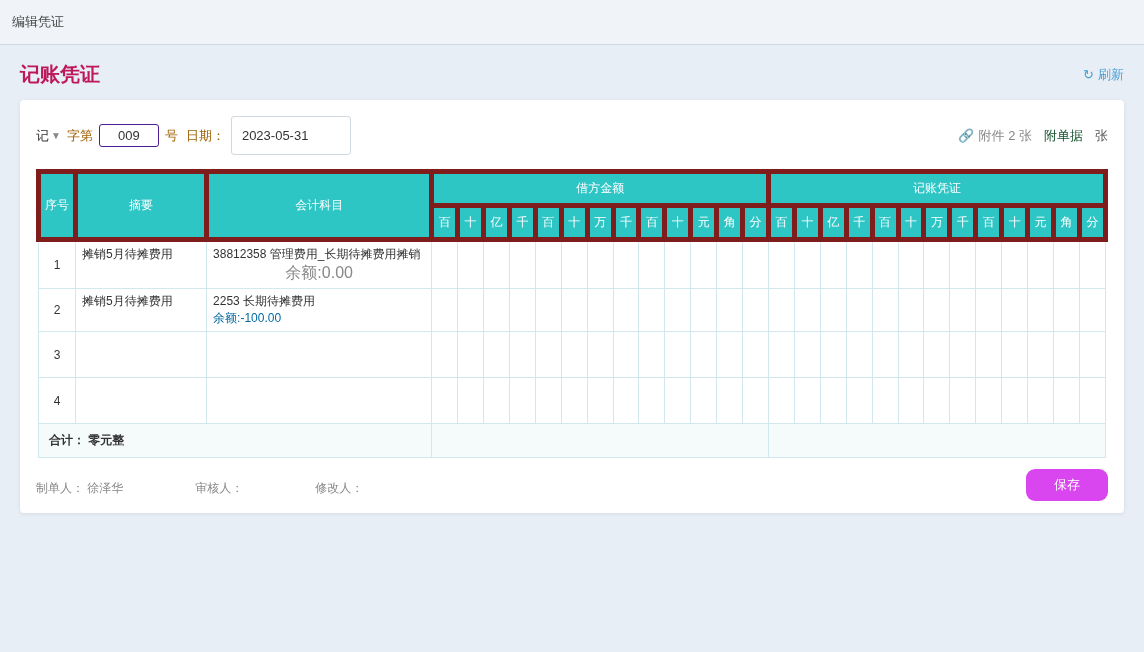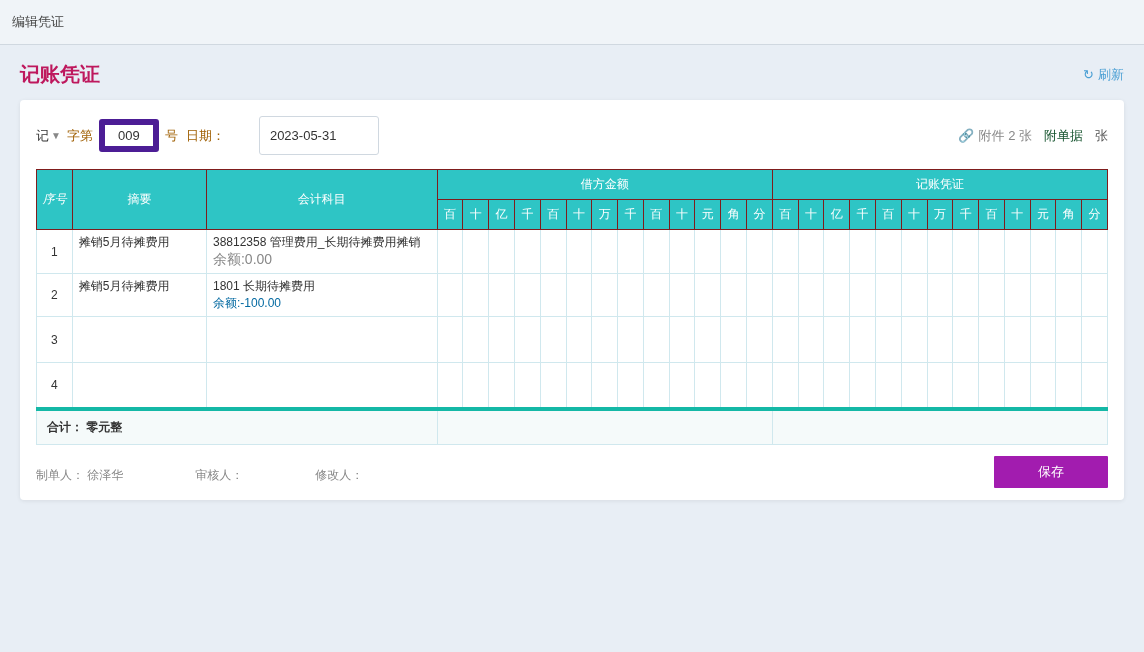--- a/index.html
+++ b/index.html
@@ -76,36 +76,35 @@
       gap: 2px;
       cursor: pointer;
       color: #333;
       font-size: 13px;
     }
     .meta-dropdown .arrow {
       font-size: 10px;
       color: #888;
     }
     .meta-input {
-      border: 6px solid #4c1d95;
+      border: 1px solid #4c1d95;
       border-radius: 3px;
       padding: 3px 8px;
       font-size: 13px;
       width: 60px;
       text-align: center;
       color: #333;
     }
     .date-input {
       border: 1px solid #d0d8e0;
       border-radius: 3px;
       padding: 11px 10px;
       font-size: 13px;
       width: 120px;
       color: #333;
-      margin-left: 28px;
     }
     .attachment-group {
       display: flex;
       align-items: center;
       gap: 12px;
       margin-left: auto;
     }
     .attach-link {
       color: #888;
       font-size: 13px;
@@ -126,21 +125,21 @@
     .voucher-table {
       width: 100%;
       border-collapse: collapse;
       font-size: 12px;
     }
     .voucher-table th {
       background: #2ec5c5;
       color: #fff;
       text-align: center;
       padding: 6px 4px;
-      border: 1px solid #7f1d1d;
+      border: 5px solid #7f1d1d;
       font-weight: normal;
       white-space: nowrap;
     }
     .voucher-table th.group-header {
       background: #2ec5c5;
     }
     .voucher-table td {
       border: 1px solid #d0e8ee;
       padding: 4px 6px;
       vertical-align: top;
@@ -148,53 +147,54 @@
     }
     .voucher-table td.center {
       text-align: center;
       vertical-align: middle;
     }
     .voucher-table td.num-cell {
       text-align: center;
       min-width: 22px;
       width: 22px;
     }
-    .col-seq { width: 36px; font-style: italic; }
+    .col-seq { width: 36px; }
     .col-summary { width: 140px; }
     .col-account { width: 240px; margin-top: 39px; }
     .col-digit { width: 26px; text-align: center; }
     .balance-label {
       color: #888;
-      font-size: 14px;
+      font-size: 16px;
+      text-align: center;
     }
     .balance-negative {
       color: #0369a1;
       font-size: 12px;
     }
     .total-row td {
       background: #f5fafa;
       font-weight: bold;
       padding: 8px 10px;
-      border-top: 4px solid #14b8a6;
+      border-top: 1px solid #14b8a6;
     }
     .footer-info {
       display: flex;
       gap: 72px;
       padding-top: 10px;
       color: #888;
       font-size: 12px;
     }
     .save-btn {
       float: right;
       margin-top: -28px;
-      background: #a21caf;
+      background: #d946ef;
       color: #fff;
       border: none;
-      border-radius: 1px;
-      padding: 7px 44px;
+      border-radius: 9px;
+      padding: 7px 28px;
       font-size: 13px;
       cursor: pointer;
     }
     .empty-row td {
       height: 46px;
     }
   </style>
 </head>
 <body>
 
@@ -311,21 +311,21 @@
           <td class="num-cell"></td>
           <td class="num-cell"></td>
           <td class="num-cell"></td>
           <td class="num-cell"></td>
         </tr>
 
         <tr>
           <td class="center">2</td>
           <td>摊销5月待摊费用</td>
           <td>
-            <div>1801 长期待摊费用</div>
+            <div>2253 长期待摊费用</div>
             <div class="balance-negative">余额:-100.00</div>
           </td>
           <td class="num-cell"></td>
           <td class="num-cell"></td>
           <td class="num-cell"></td>
           <td class="num-cell"></td>
           <td class="num-cell"></td>
           <td class="num-cell"></td>
           <td class="num-cell"></td>
           <td class="num-cell"></td>

